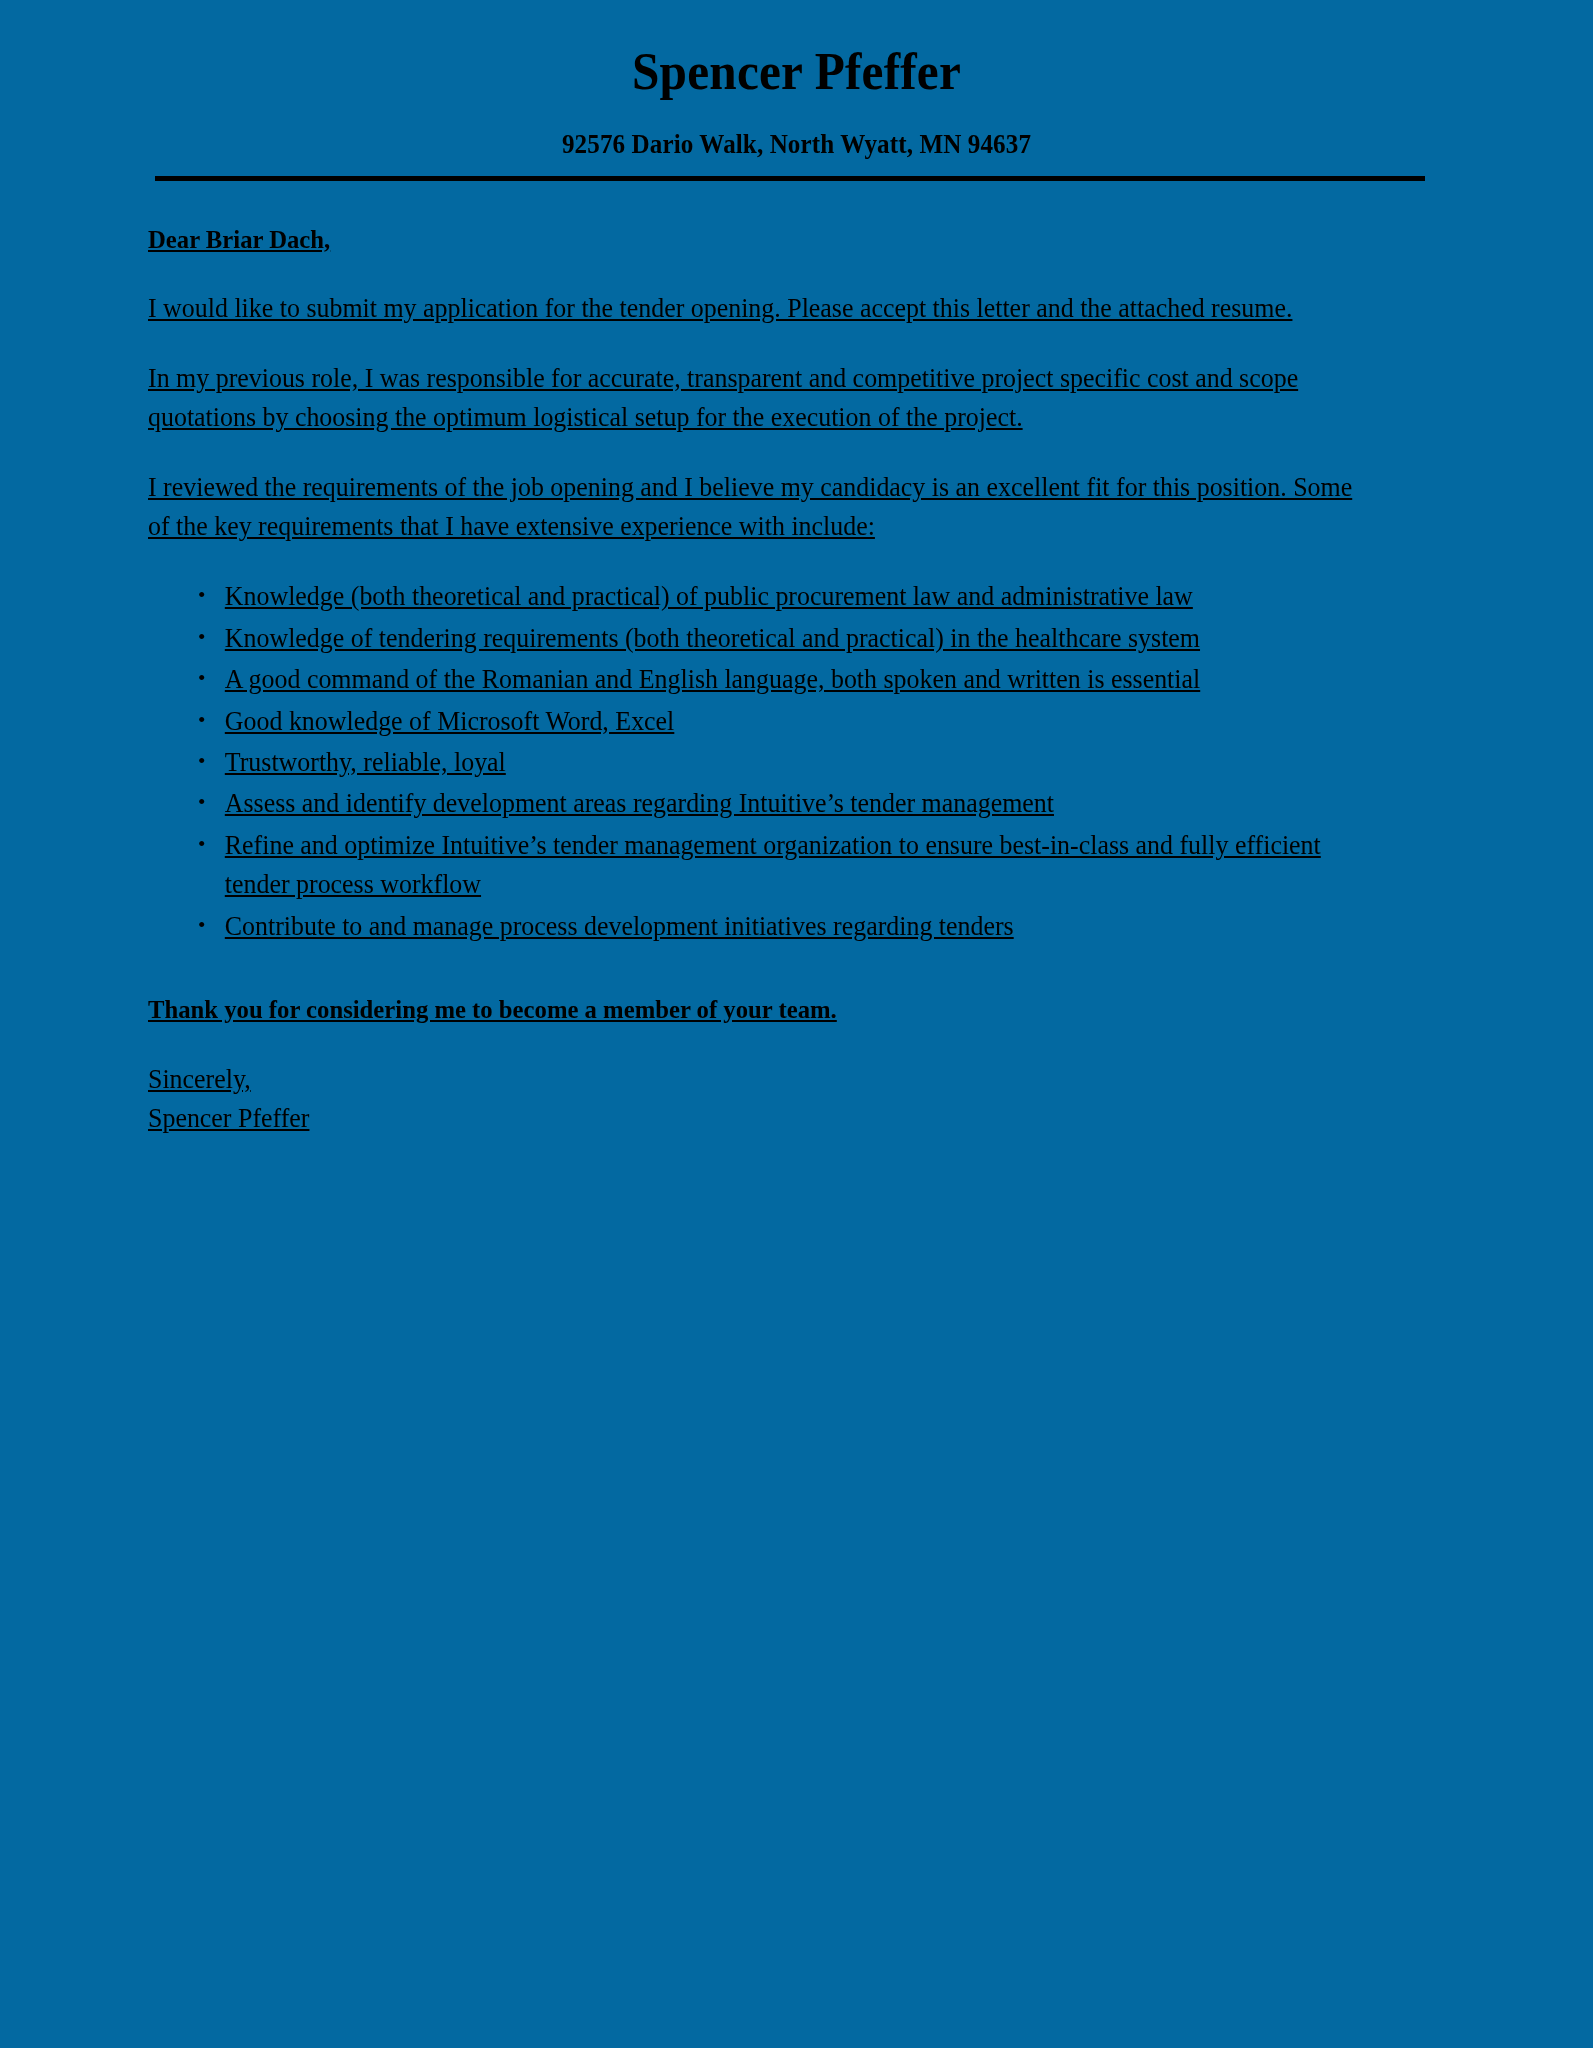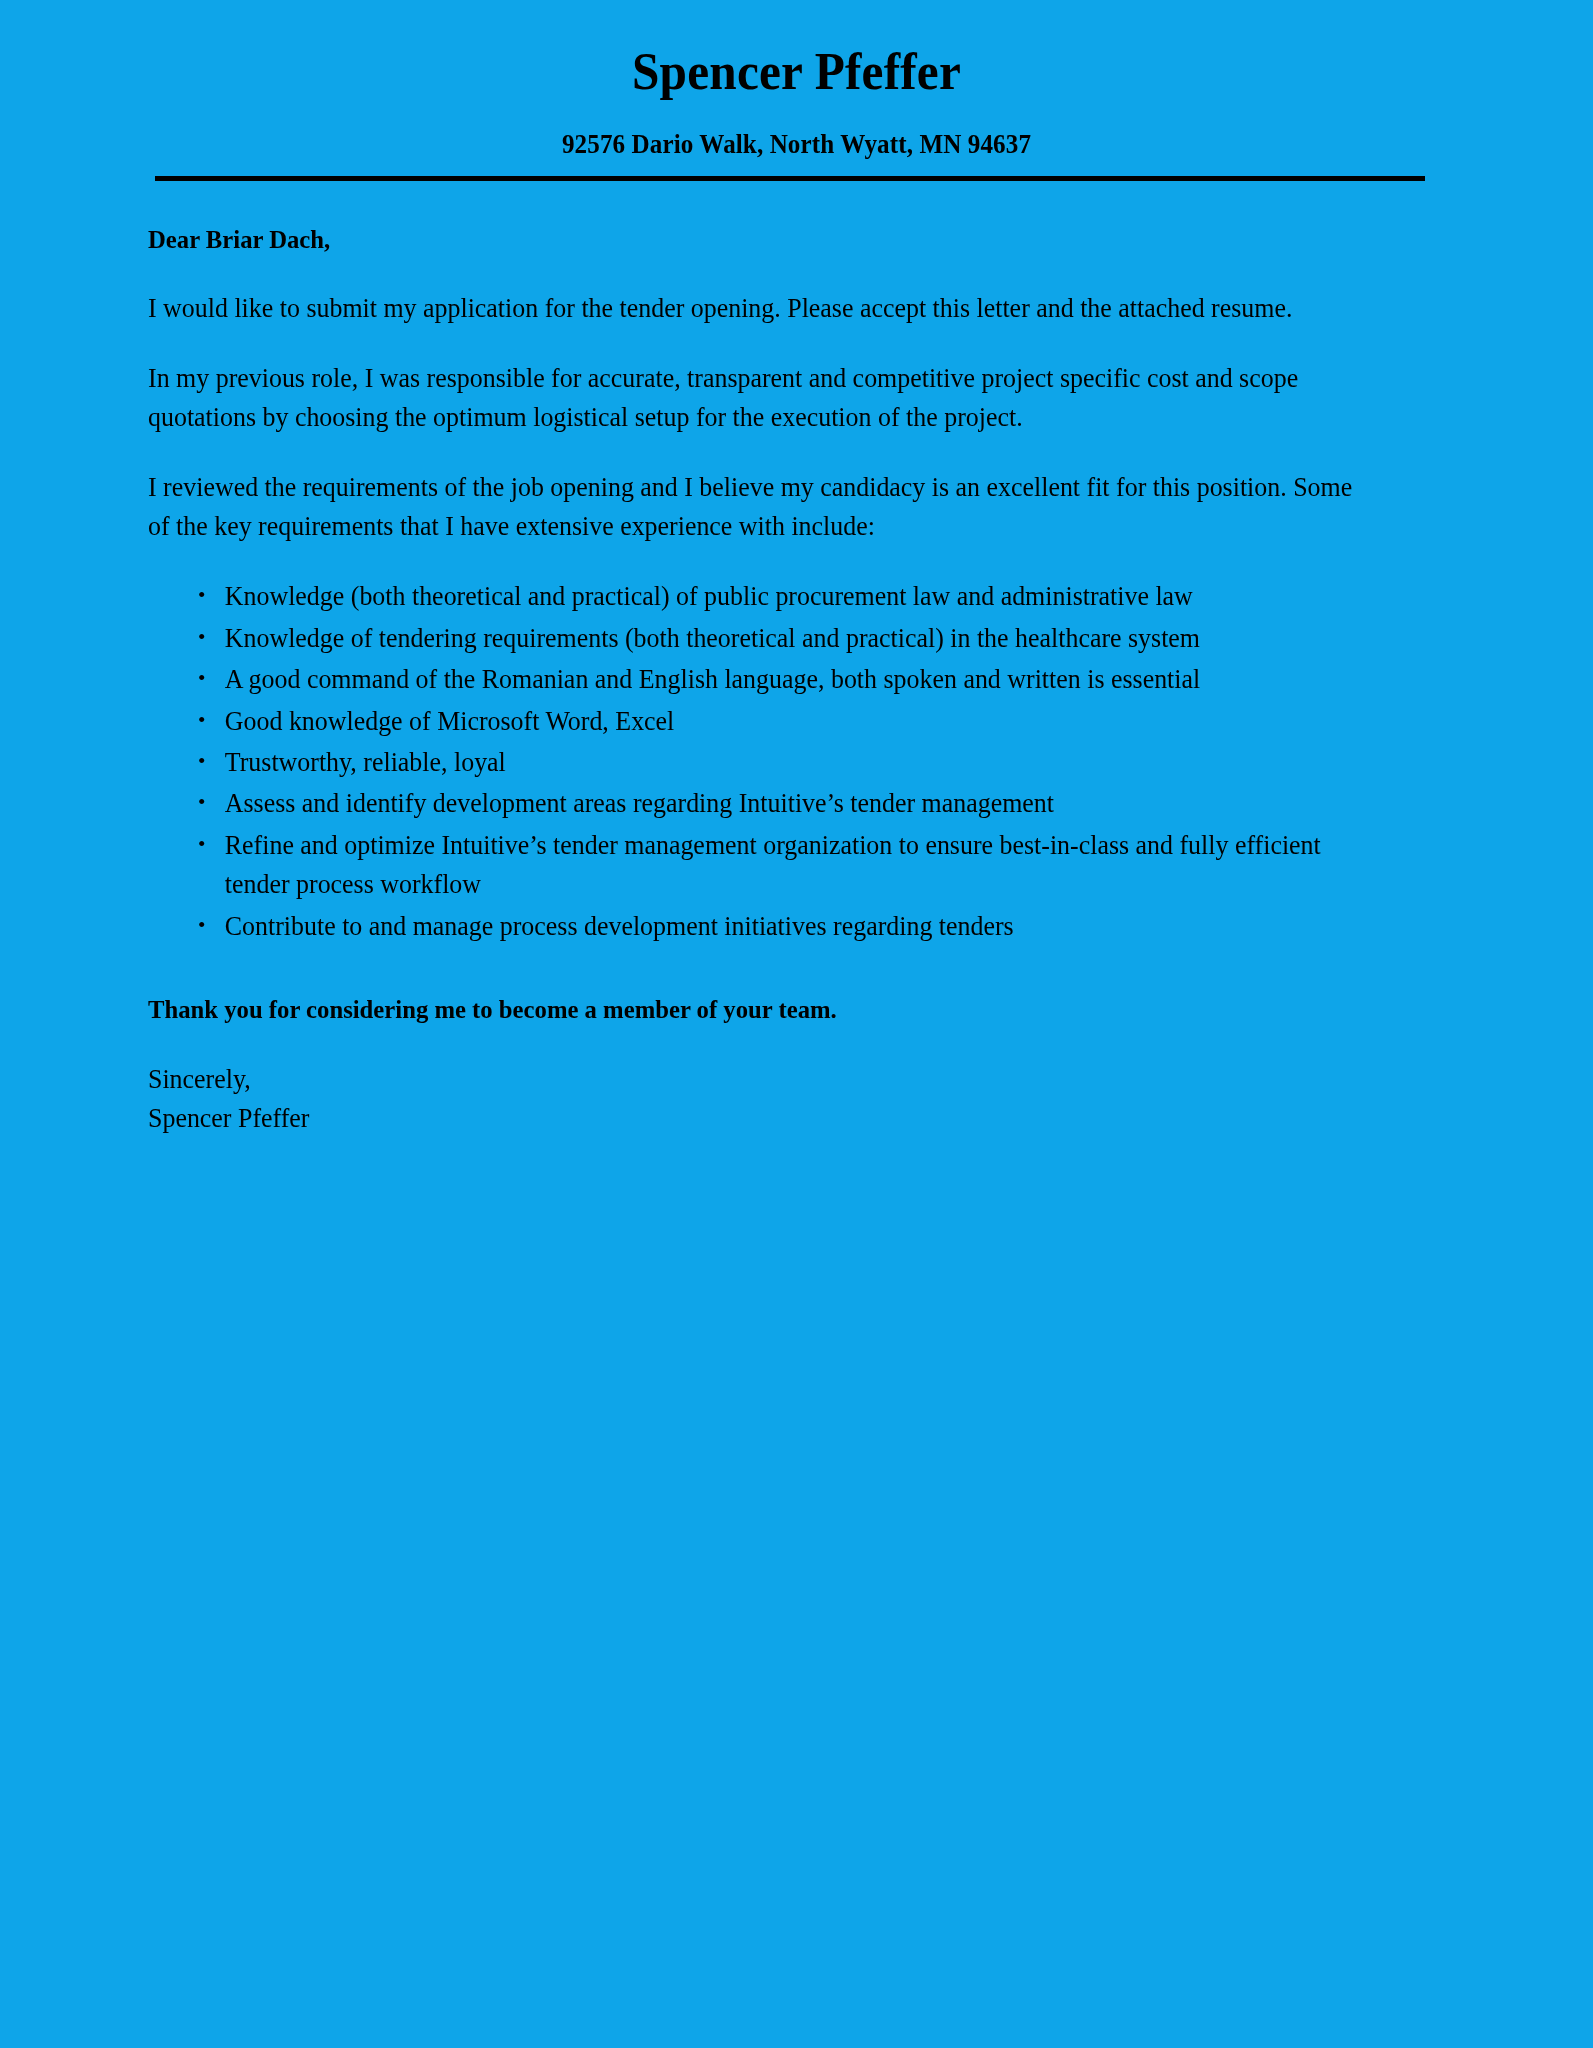--- a/index.html
+++ b/index.html
@@ -13,21 +13,21 @@
     height: 2048px;
     font-family: "Liberation Serif", "DejaVu Serif", serif;
     color: #000000;
     -webkit-font-smoothing: antialiased;
   }
 
   .page {
     position: relative;
     width: 1593px;
     height: 2048px;
-    background: #0ea5e9;
+    background: #0369a1;
     box-sizing: border-box;
     padding: 0;
     overflow: hidden;
   }
 
   .letterhead {
     padding-top: 44px;
     text-align: center;
   }
 
@@ -58,20 +58,21 @@
 
   .rule {
     height: 5px;
     background: #000000;
     width: 100%;
   }
 
   .body-block {
     padding: 0 168px 0 148px;
     margin-top: 41px;
+    text-decoration: underline;
   }
 
   .salutation {
     font-size: 26px;
     font-weight: bold;
     margin: 0 0 32px 0;
     line-height: 1.35;
     transform: scaleX(0.95);
     transform-origin: left center;
   }

